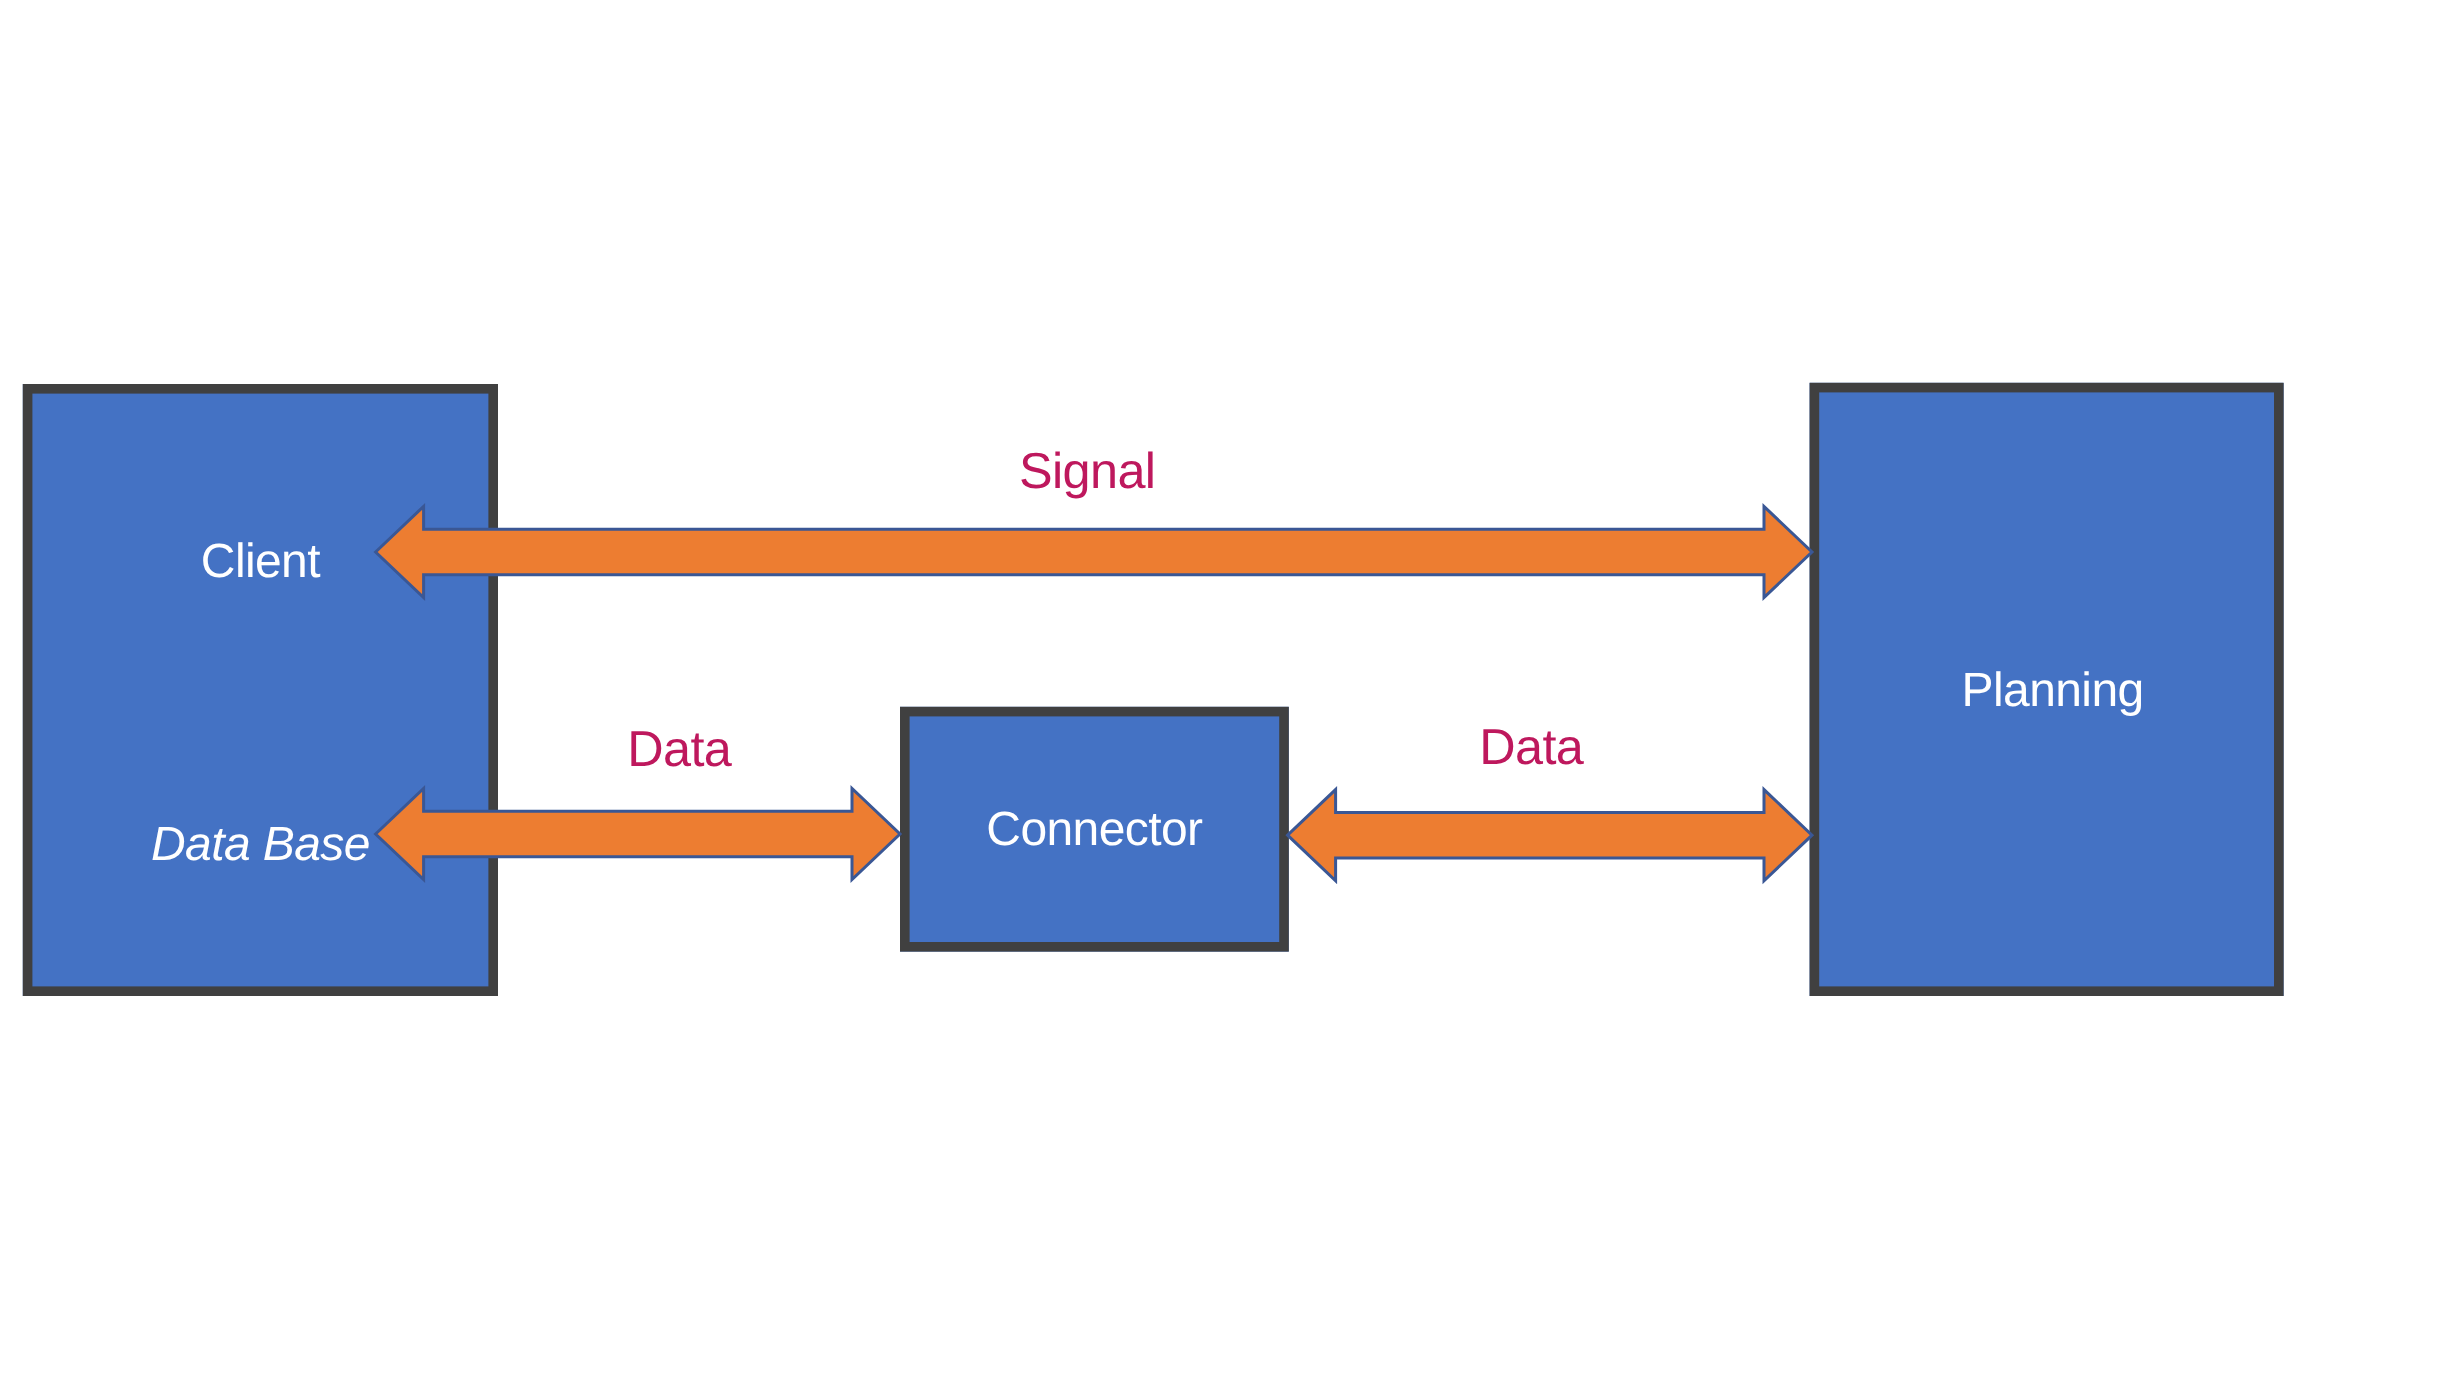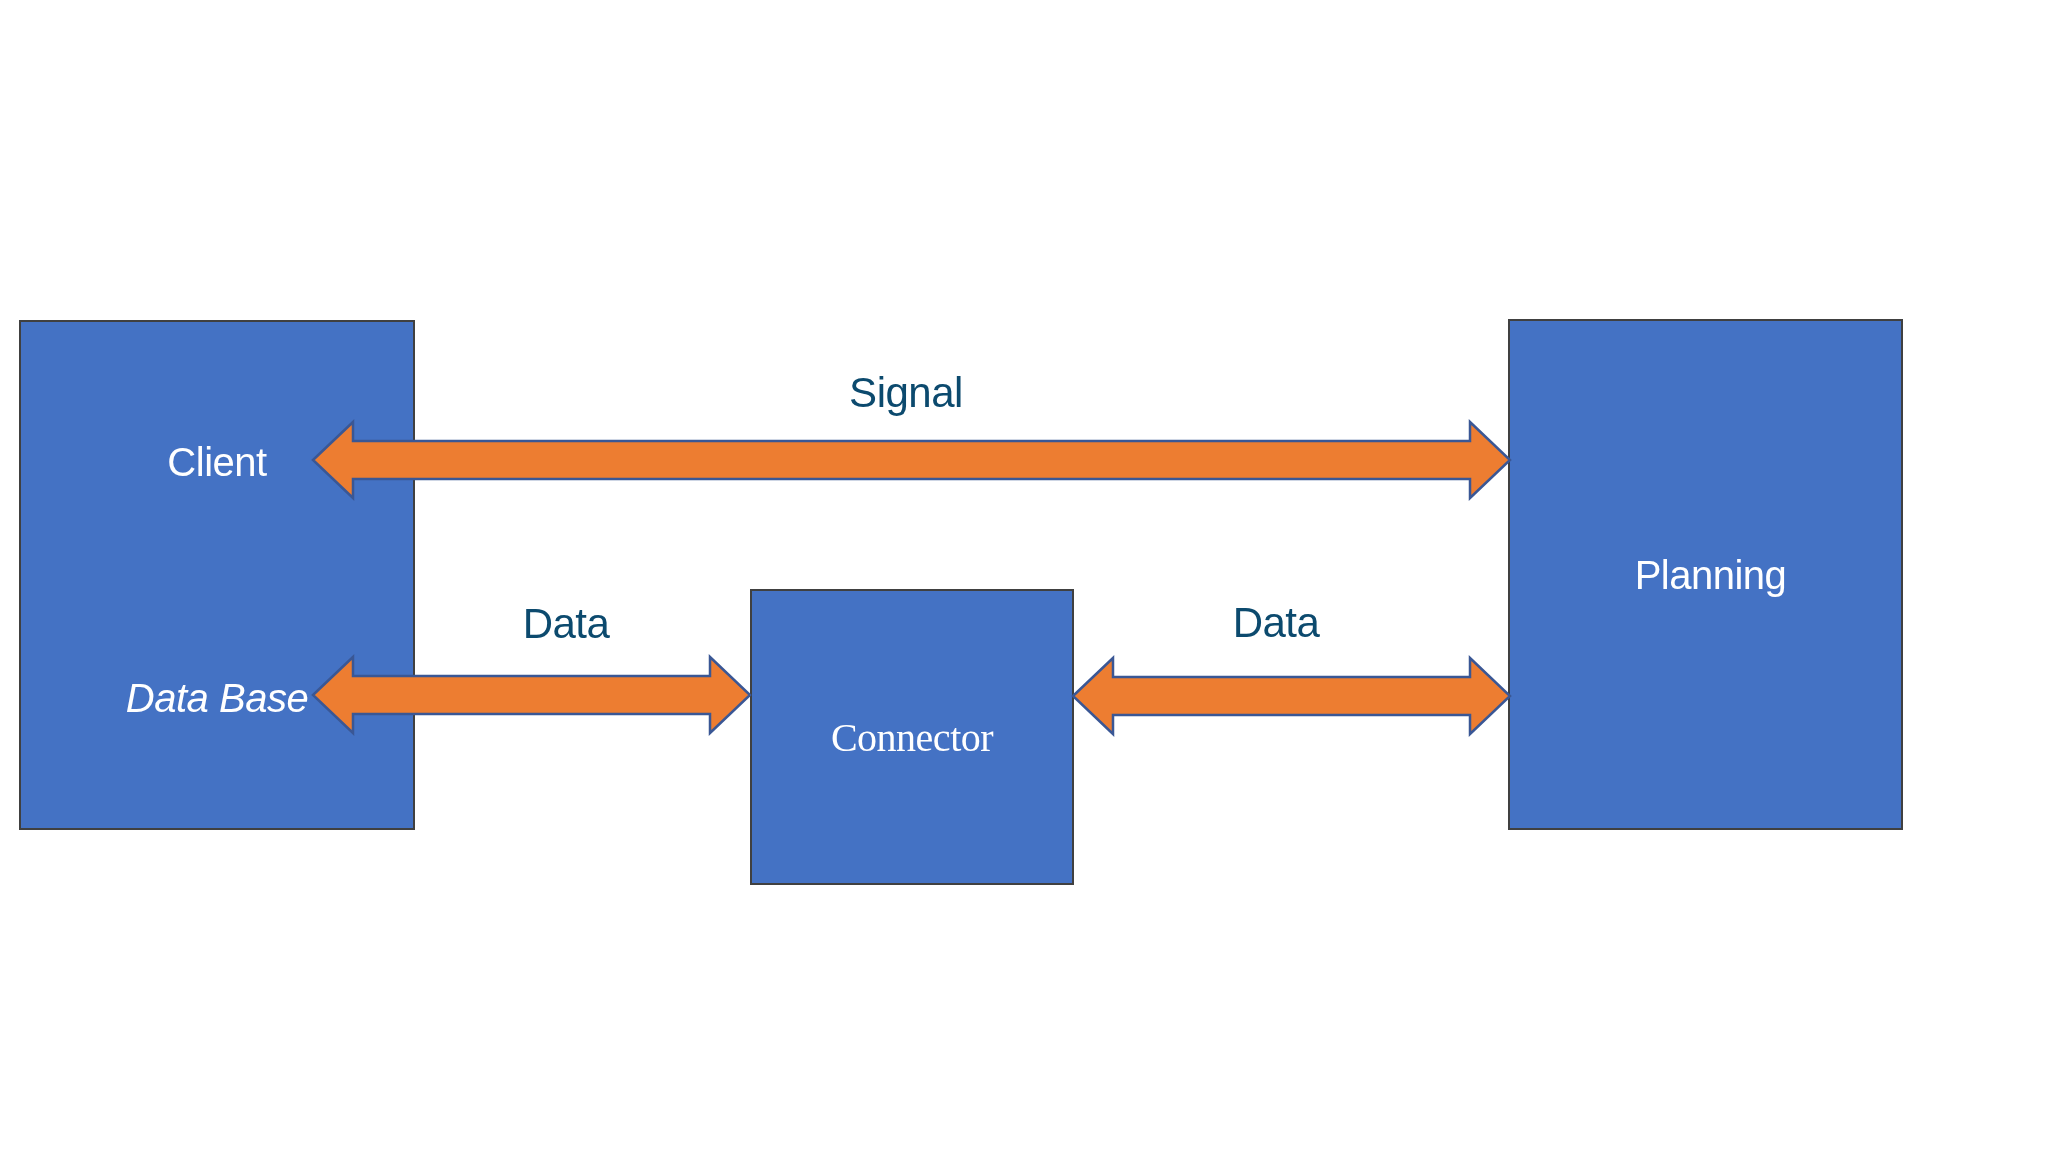--- a/index.html
+++ b/index.html
@@ -12,27 +12,27 @@
     width: 2048px;
     height: 1152px;
     background: #ffffff;
     overflow: hidden;
     font-family: "Liberation Sans", "DejaVu Sans", sans-serif;
   }
   
   .node {
     position: absolute;
     background: #4472C4;
-    border: 2px solid #404040;
+    border: 8px solid #404040;
     box-sizing: border-box;
     color: #ffffff;
   }
   .node-left   { left: 19px;   top: 320px; width: 396px; height: 510px; }
-  .node-conn   { left: 750px;  top: 589px; width: 324px; height: 296px;
-                 display: flex; align-items: center; justify-content: center; font-family: Liberation Serif, serif; }
+  .node-conn   { left: 750px;  top: 589px; width: 324px; height: 204px;
+                 display: flex; align-items: center; justify-content: center; }
   .node-plan   { left: 1508px; top: 319px; width: 395px; height: 511px;
                  display: flex; flex-direction: column;
                  align-items: center; justify-content: center; padding-left: 10px; }
   .node-label {
     font-size: 40px;
     letter-spacing: -0.5px;
     color: #ffffff;
     white-space: nowrap;
   }
   .inbox-label {
@@ -58,21 +58,21 @@
   }
   .arrow-signal     { left: 313px;  top: 422px; }
   .arrow-data-left  { left: 313px;  top: 657px; }
   .arrow-data-right { left: 1073px; top: 658px; }
   
   .edge-label {
     position: absolute;
     transform: translate(-50%, -50%);
     font-size: 42px;
     letter-spacing: -0.5px;
-    color: #0c4a6e;
+    color: #be185d;
     white-space: nowrap;
   }
   .edge-label-signal     { left: 906px;  top: 393px; }
   .edge-label-data-left  { left: 566px;  top: 624px; }
   .edge-label-data-right { left: 1276px; top: 623px; }
 </style>
 </head>
 <body>
 
 <div class="canvas">

